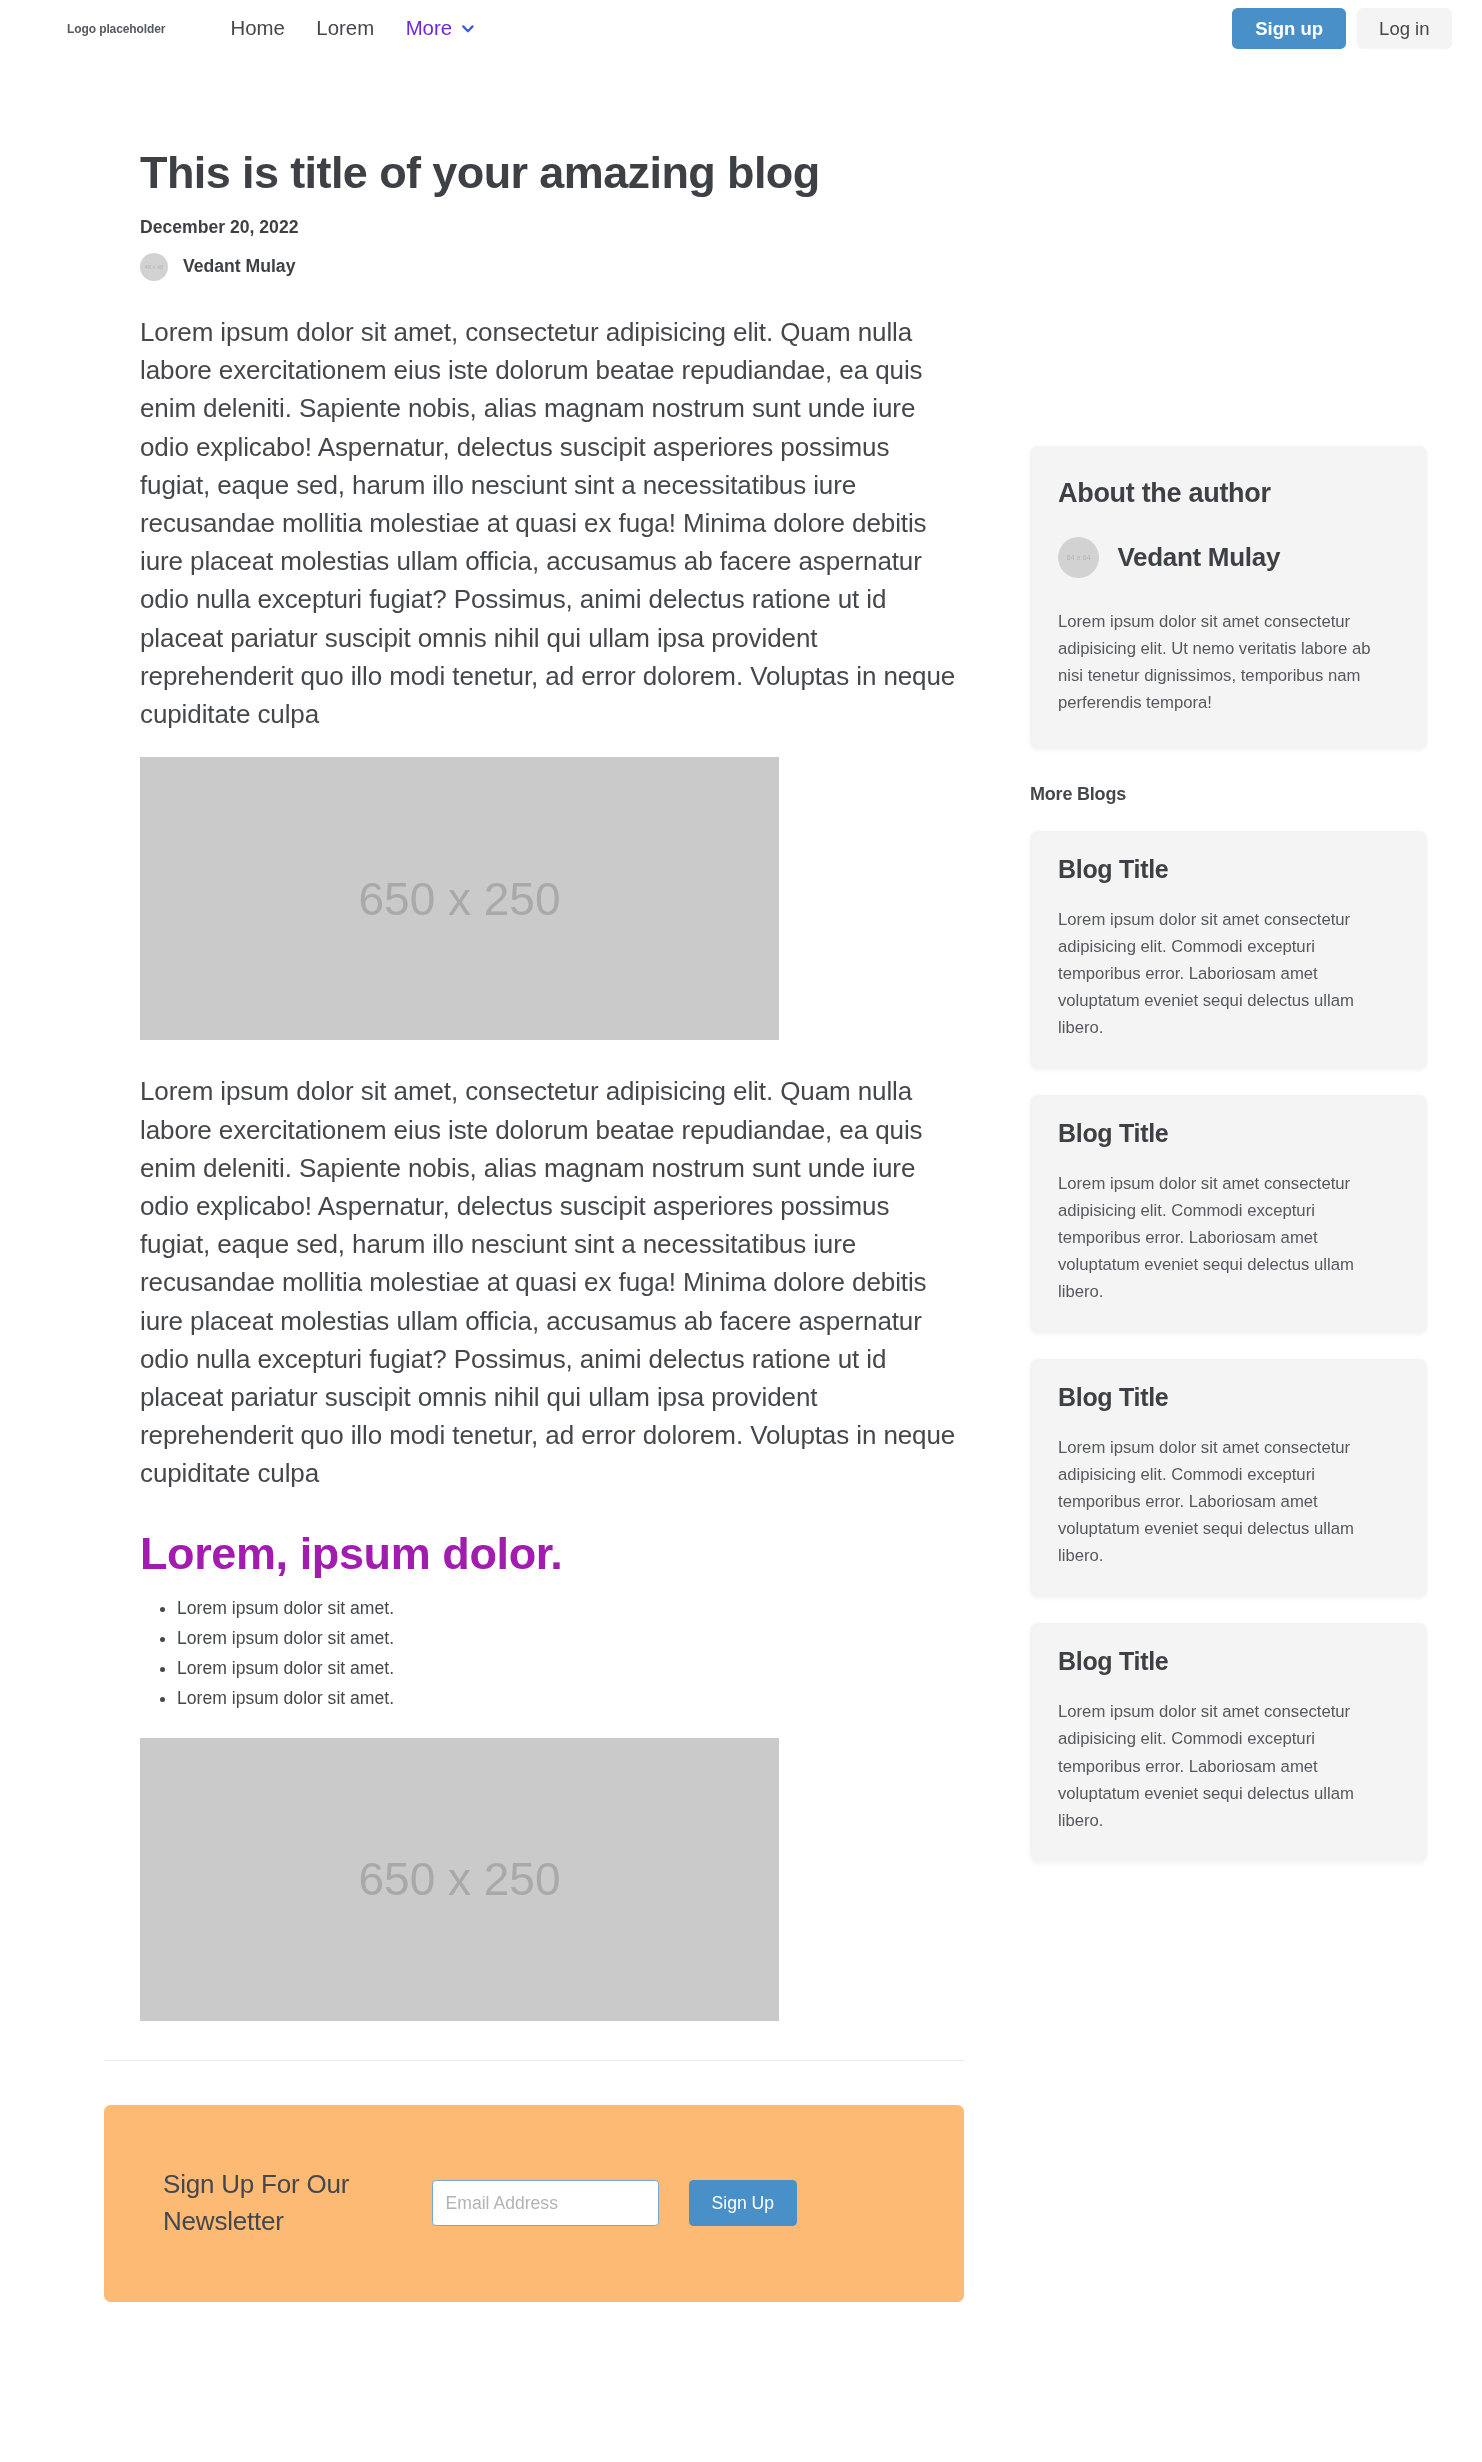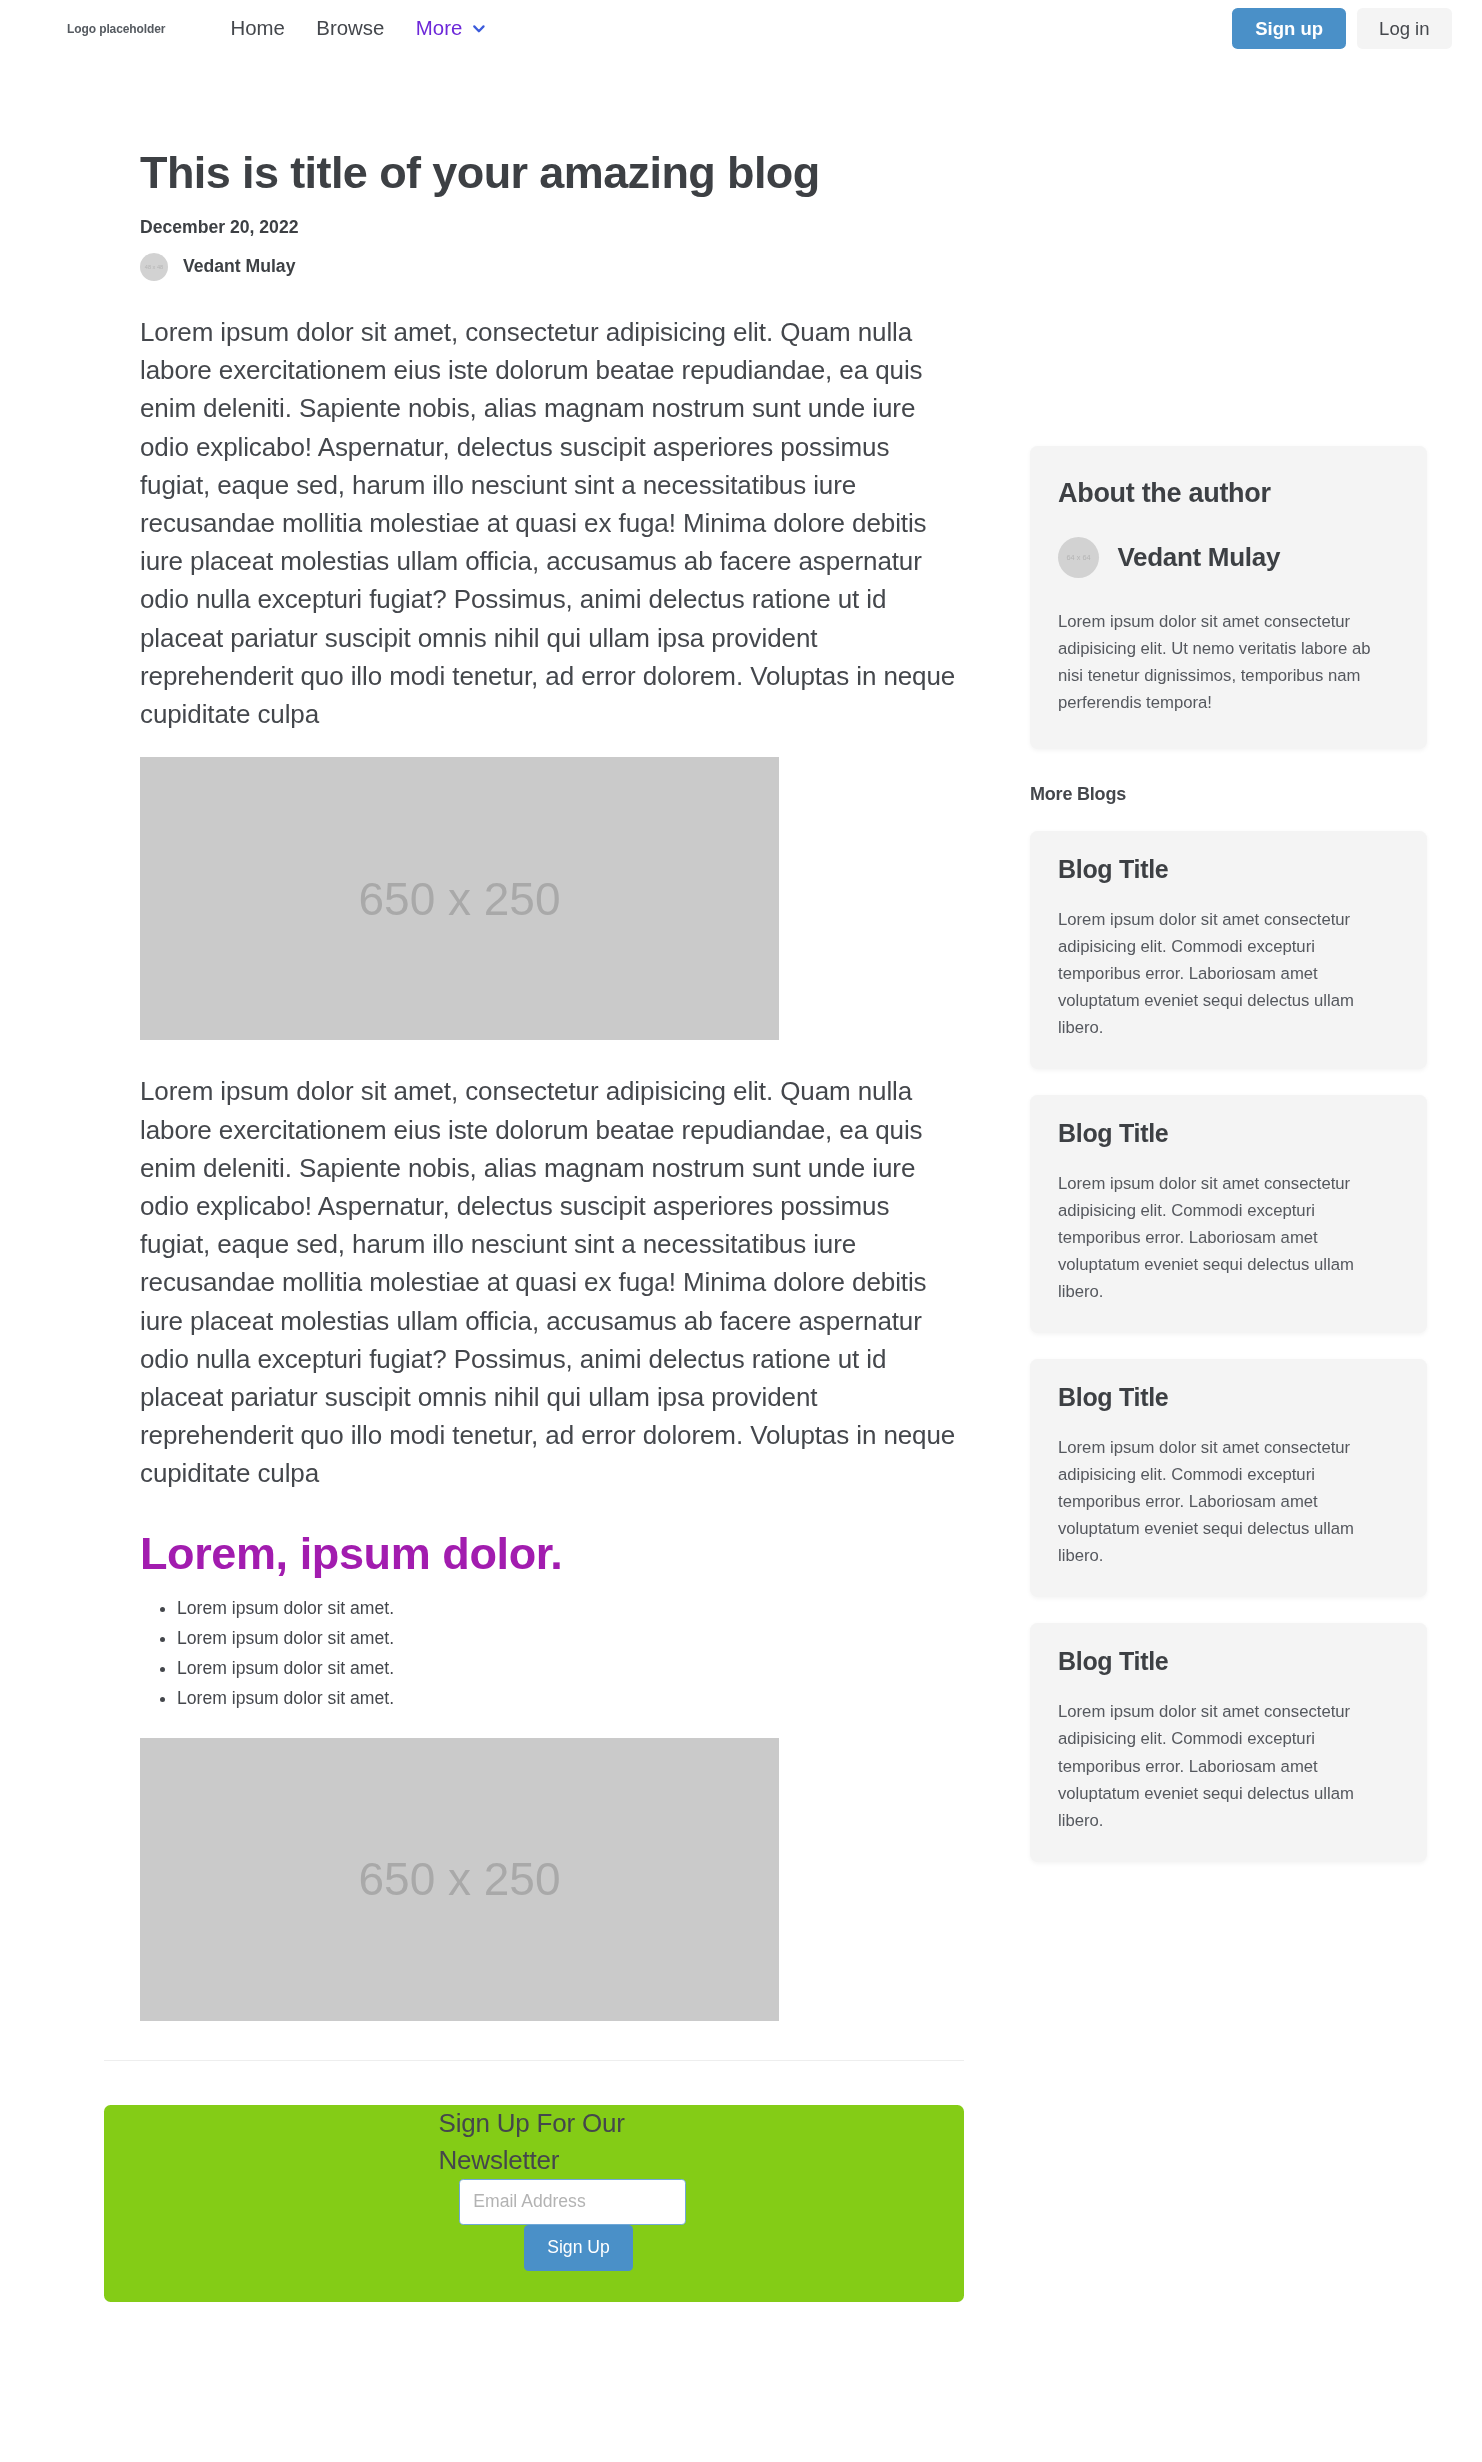--- a/index.html
+++ b/index.html
@@ -242,30 +242,29 @@
 
   
   .divider {
     border: none;
     border-top: 1.9px solid #eeeeee;
     margin: 39px 0 0 0;
     width: 860px;
     margin-left: 104px;
   }
   .newsletter {
-    background: #84cc16;
+    background: #fdba74;
     border-radius: 6.5px;
     width: 860px;
     margin-left: 104px;
     margin-top: 44px;
     height: 197px;
     display: flex;
     align-items: center;
     padding-left: 59px;
-    flex-direction: column;
   }
   .newsletter-title {
     font-size: 26px;
     color: #44474c;
     width: 250px;
     line-height: 1.42;
     letter-spacing: -0.2px;
   }
   .newsletter-input {
     width: 227px;
@@ -307,21 +306,21 @@
     text-decoration: none;
   }
 </style>
 </head>
 <body>
 
 <div class="navbar">
   <div class="logo">Logo placeholder</div>
   <div class="nav-links">
     <a class="nav-link" href="#">Home</a>
-    <a class="nav-link" href="#">Browse</a>
+    <a class="nav-link" href="#">Lorem</a>
     <div class="nav-more">
       <span>More</span>
       <span class="chevron-down">
         <svg width="15.8" height="15.8" viewBox="0 0 17 17" fill="none">
           <path d="M3.5 5.8 L8.5 11 L13.5 5.8" stroke="#3b5bdb" stroke-width="2.4" stroke-linecap="round" stroke-linejoin="round"></path>
         </svg>
       </span>
     </div>
   </div>
   <div class="nav-actions">

